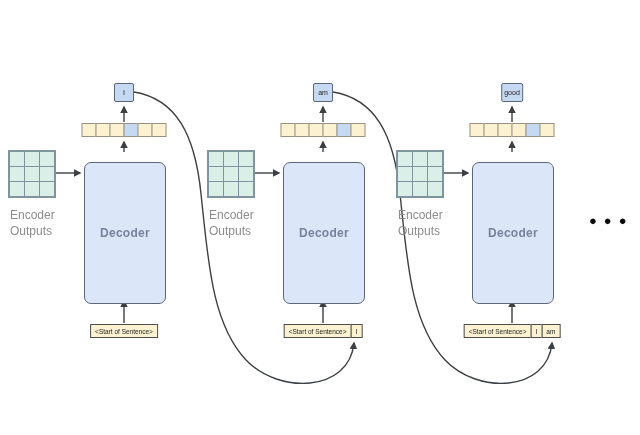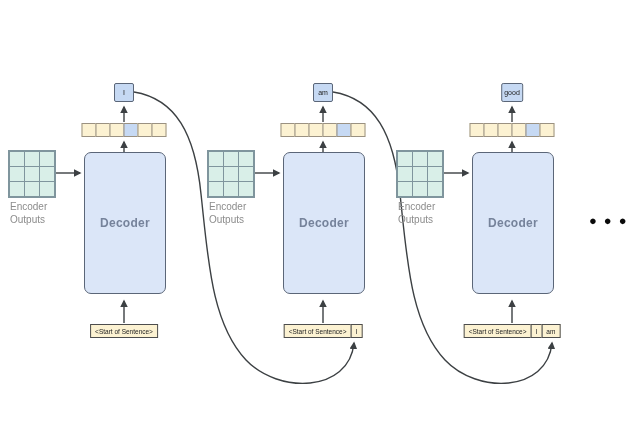--- a/index.html
+++ b/index.html
@@ -21,29 +21,29 @@
   .token-box{position:absolute; left:124px; top:83px; transform:translateX(-50%);
     min-width:20px; height:19px; padding:0 2px;
     background:var(--token_fill); border:1.3px solid var(--token_border); border-radius:2px;
     display:flex; align-items:center; justify-content:center;
     font-size:7px; color:var(--text_dark);}
   .prob-row{position:absolute; left:124px; top:123px; transform:translateX(-50%); display:flex; height:14px;}
   .prob-cell{width:15px; height:14px; background:var(--cell_cream);
     border:1px solid var(--cell_border); margin-left:-1px;}
   .prob-cell:first-child{margin-left:0;}
   .prob-cell.blue{background:var(--cell_blue);}
-  .decoder-box{position:absolute; left:84px; top:152px; width:82px; height:142px;
+  .decoder-box{position:absolute; left:84px; top:162px; width:82px; height:142px;
     background:var(--decoder_fill); border:1.6px solid var(--decoder_border); border-radius:7px;
     display:flex; align-items:center; justify-content:center;
     font-size:12px; font-weight:bold; letter-spacing:.3px; color:var(--decoder_text);}
   .enc-grid{position:absolute; left:8px; top:150px; width:48px; height:48px;
     display:grid; grid-auto-rows:1fr; background:var(--grid_fill);
     border:1px solid var(--grid_border);}
   .enc-grid .gcell{border:1px solid var(--grid_border); margin:-0.5px;}
-  .enc-label{position:absolute; left:10px; top:200px; font-size:10px; line-height:1.3;
+  .enc-label{position:absolute; left:10px; top:208px; font-size:12px; line-height:1.3;
     color:var(--label_gray); white-space:pre-line;}
   .input-row{position:absolute; left:124px; top:324px; transform:translateX(-50%); display:flex; height:14px;}
   .input-cell{background:var(--input_fill); border:1px solid var(--input_border); margin-left:-1px;
     display:flex; align-items:center; justify-content:center; padding:0 4px;
     font-size:6.5px; color:var(--text_dark); white-space:nowrap;}
   .input-cell:first-child{margin-left:0;}
   .ellipsis{position:absolute; left:589px; top:213px; font-size:13px; letter-spacing:7px;
     color:#0a0a0a; line-height:16px;}
 </style>
 </head>

